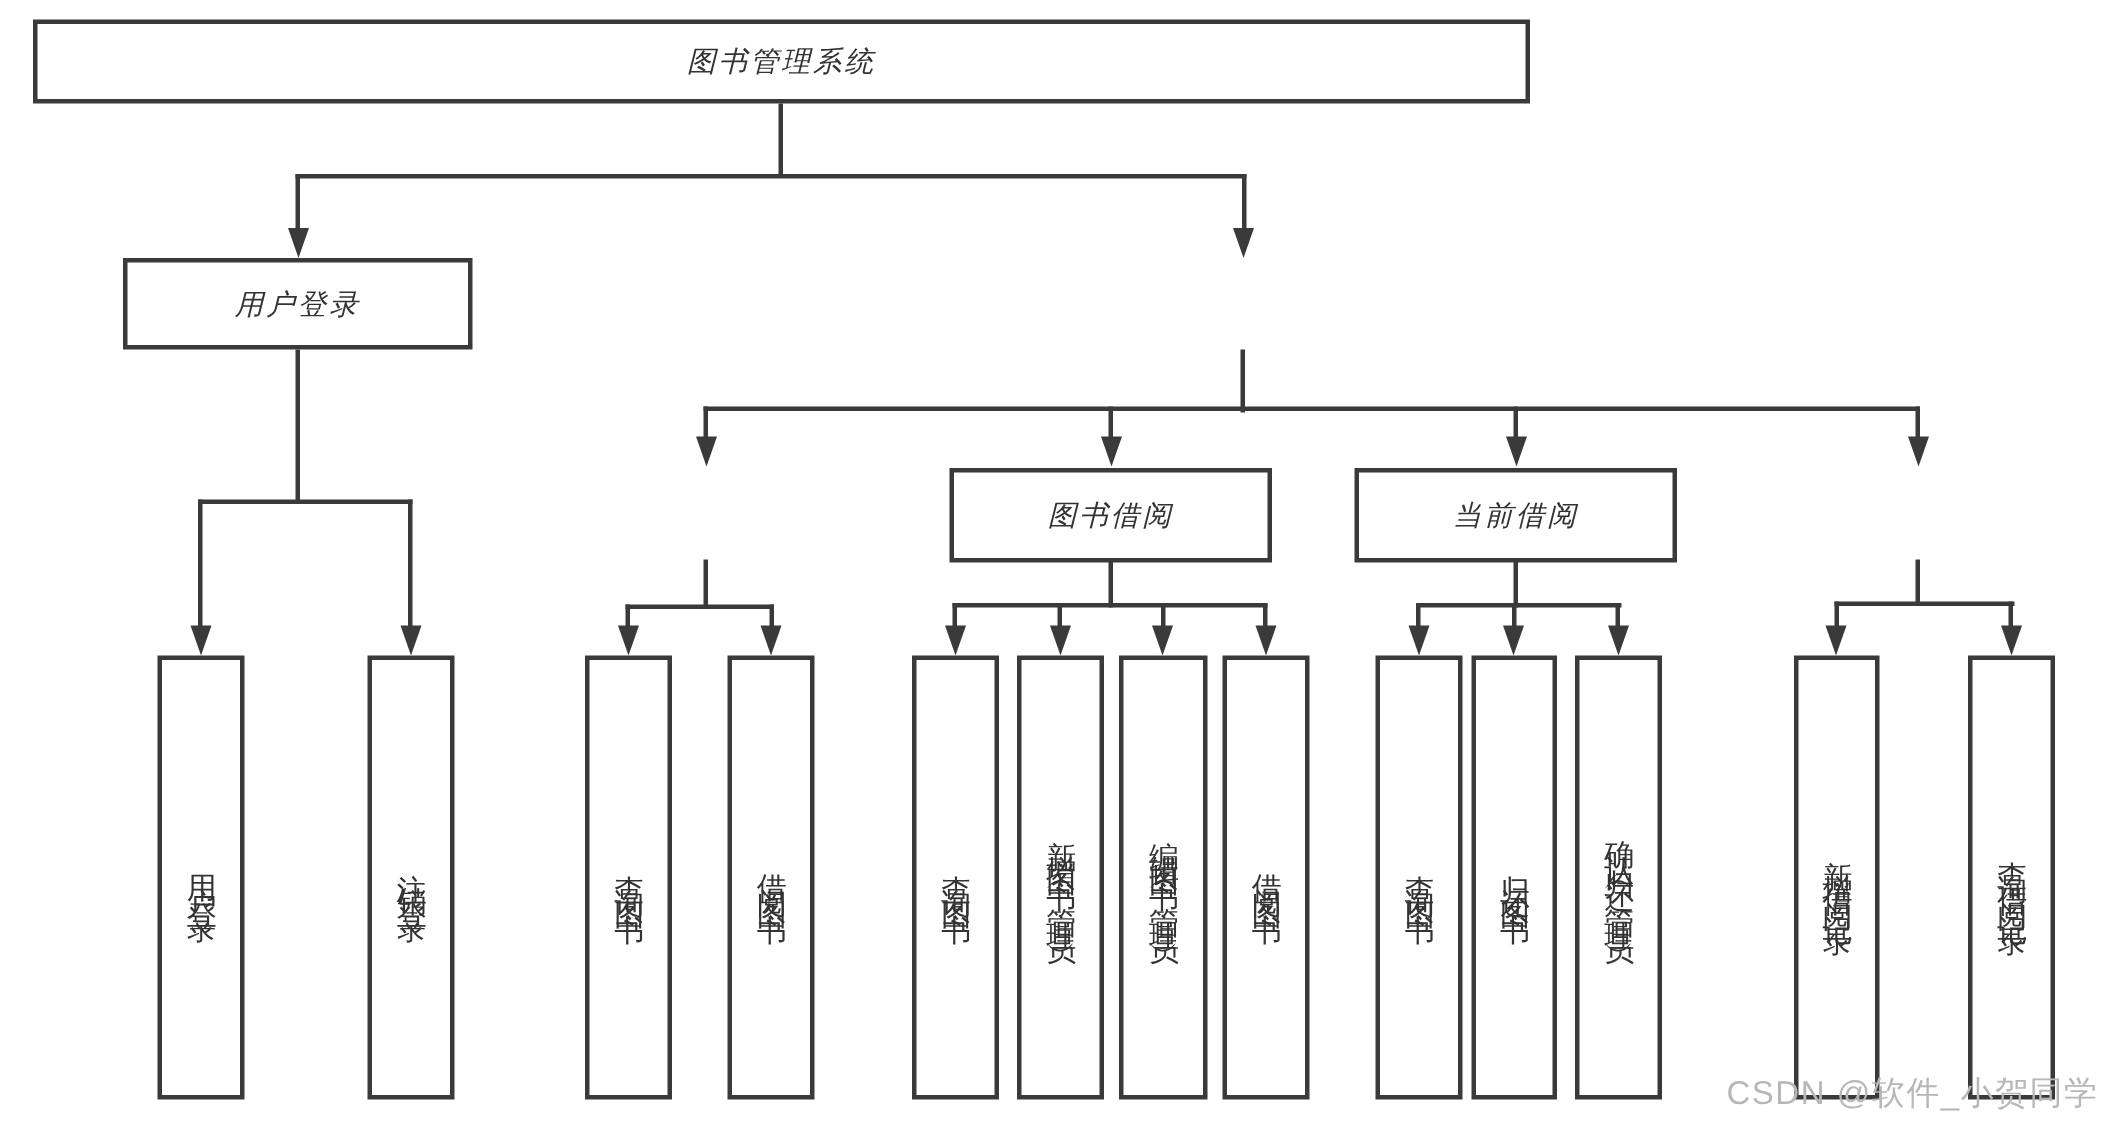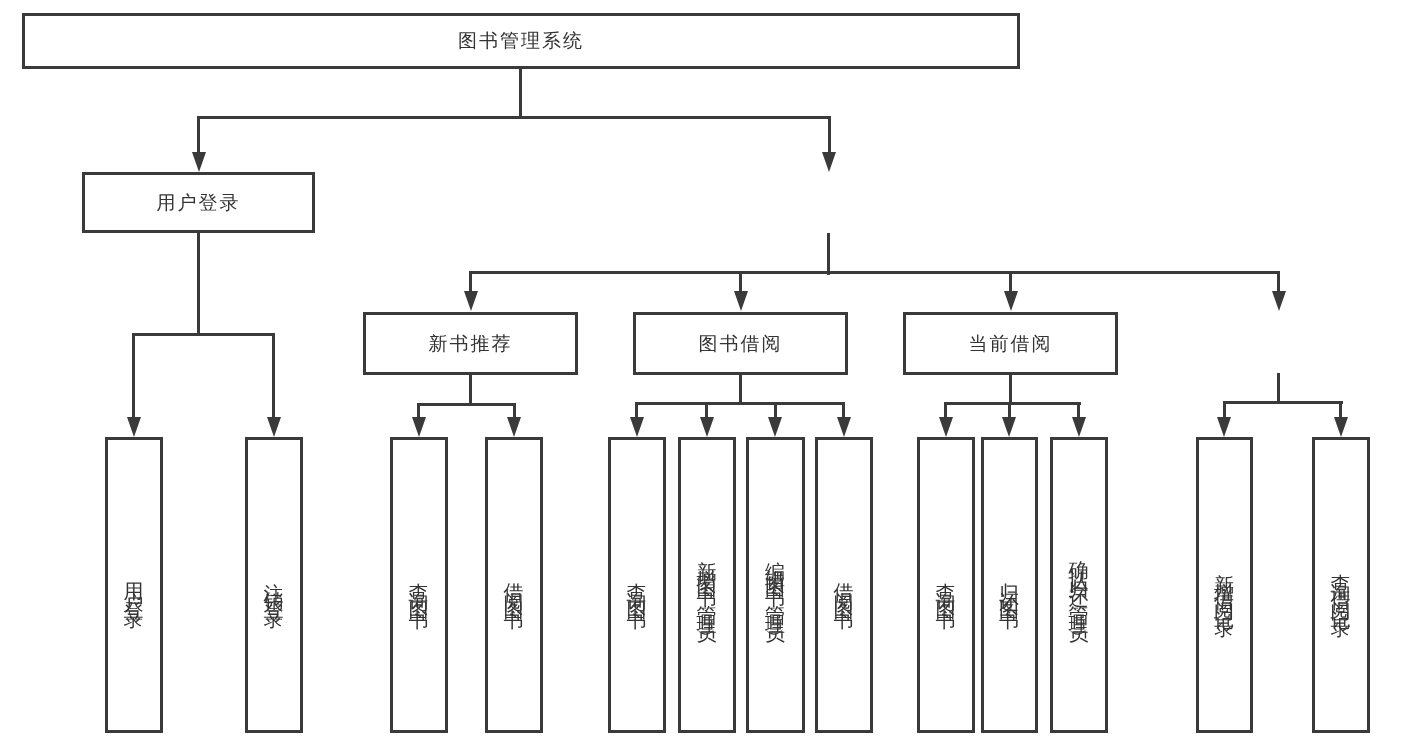--- a/index.html
+++ b/index.html
@@ -1,21 +1,21 @@
 <!DOCTYPE html>
 <html style="--line: #3a3a3a; --text: #333333; --watermark: #b7b7b7; --bg: #ffffff;"><head>
 <meta charset="utf-8">
 <style>
   :root { --line:#3a3a3a; --text:#333333; --watermark:#b7b7b7; --bg:#ffffff; }
   * { margin:0; padding:0; box-sizing:border-box; }
   body { background:#fff; font-family:"Liberation Sans","DejaVu Sans",sans-serif; }
   #canvas { position:relative; width:1405px; height:747px; background:var(--bg); overflow:hidden; }
   .box { position:absolute; border:3px solid var(--line); background:#fff;
          display:flex; align-items:center; justify-content:center; }
-  .htext { font-size:19px; color:var(--text); letter-spacing:2px; white-space:nowrap; }
+  .htext { font-size:19px; color:var(--text); letter-spacing:2px; white-space:nowrap;font-style:italic; }
   .vtext { writing-mode:vertical-rl; text-orientation:mixed; font-size:20px;
            color:var(--text); letter-spacing:9px; line-height:1; }
   .vline { position:absolute; width:3px; background:var(--line); }
   .hline { position:absolute; height:3px; background:var(--line); }
   .arrow { position:absolute; width:0; height:0;
            border-left:7px solid transparent; border-right:7px solid transparent;
            border-top:20px solid var(--line); }
   .watermark { position:absolute; right:6px; bottom:3px; font-size:22px;
                color:var(--watermark); letter-spacing:1px; z-index:5; white-space:nowrap; }
 </style>
@@ -25,23 +25,20 @@
 <div id="canvas">
 
   <div class="box" style="left:22px;top:13px;width:998px;height:56px">
     <span class="htext">图书管理系统</span>
   </div>
 
   <div class="box" style="left:82px;top:172px;width:233px;height:61px">
     <span class="htext">用户登录</span>
   </div>
 
-  <div class="box" style="left:363px;top:312px;width:215px;height:63px">
-    <span class="htext">新书推荐</span>
-  </div>
   <div class="box" style="left:633px;top:312px;width:215px;height:63px">
     <span class="htext">图书借阅</span>
   </div>
   <div class="box" style="left:903px;top:312px;width:215px;height:63px">
     <span class="htext">当前借阅</span>
   </div>
 
   <div class="box" style="left:105px;top:437px;width:58px;height:296px">
     <span class="vtext">用户登录</span>
   </div>
@@ -138,14 +135,15 @@
   <div class="vline" style="left:1077px;top:402px;height:17px"></div>
   <div class="arrow" style="left:1072px;top:417px"></div>
 
   <div class="vline" style="left:1277px;top:373px;height:31px"></div>
   <div class="hline" style="left:1223px;top:401px;width:120px"></div>
   <div class="vline" style="left:1223px;top:401px;height:18px"></div>
   <div class="arrow" style="left:1217px;top:417px"></div>
   <div class="vline" style="left:1339px;top:401px;height:18px"></div>
   <div class="arrow" style="left:1334px;top:417px"></div>
 
+  <div class="watermark">CSDN @软件_小贺同学</div>
 
 </div>
 
 </body></html>

